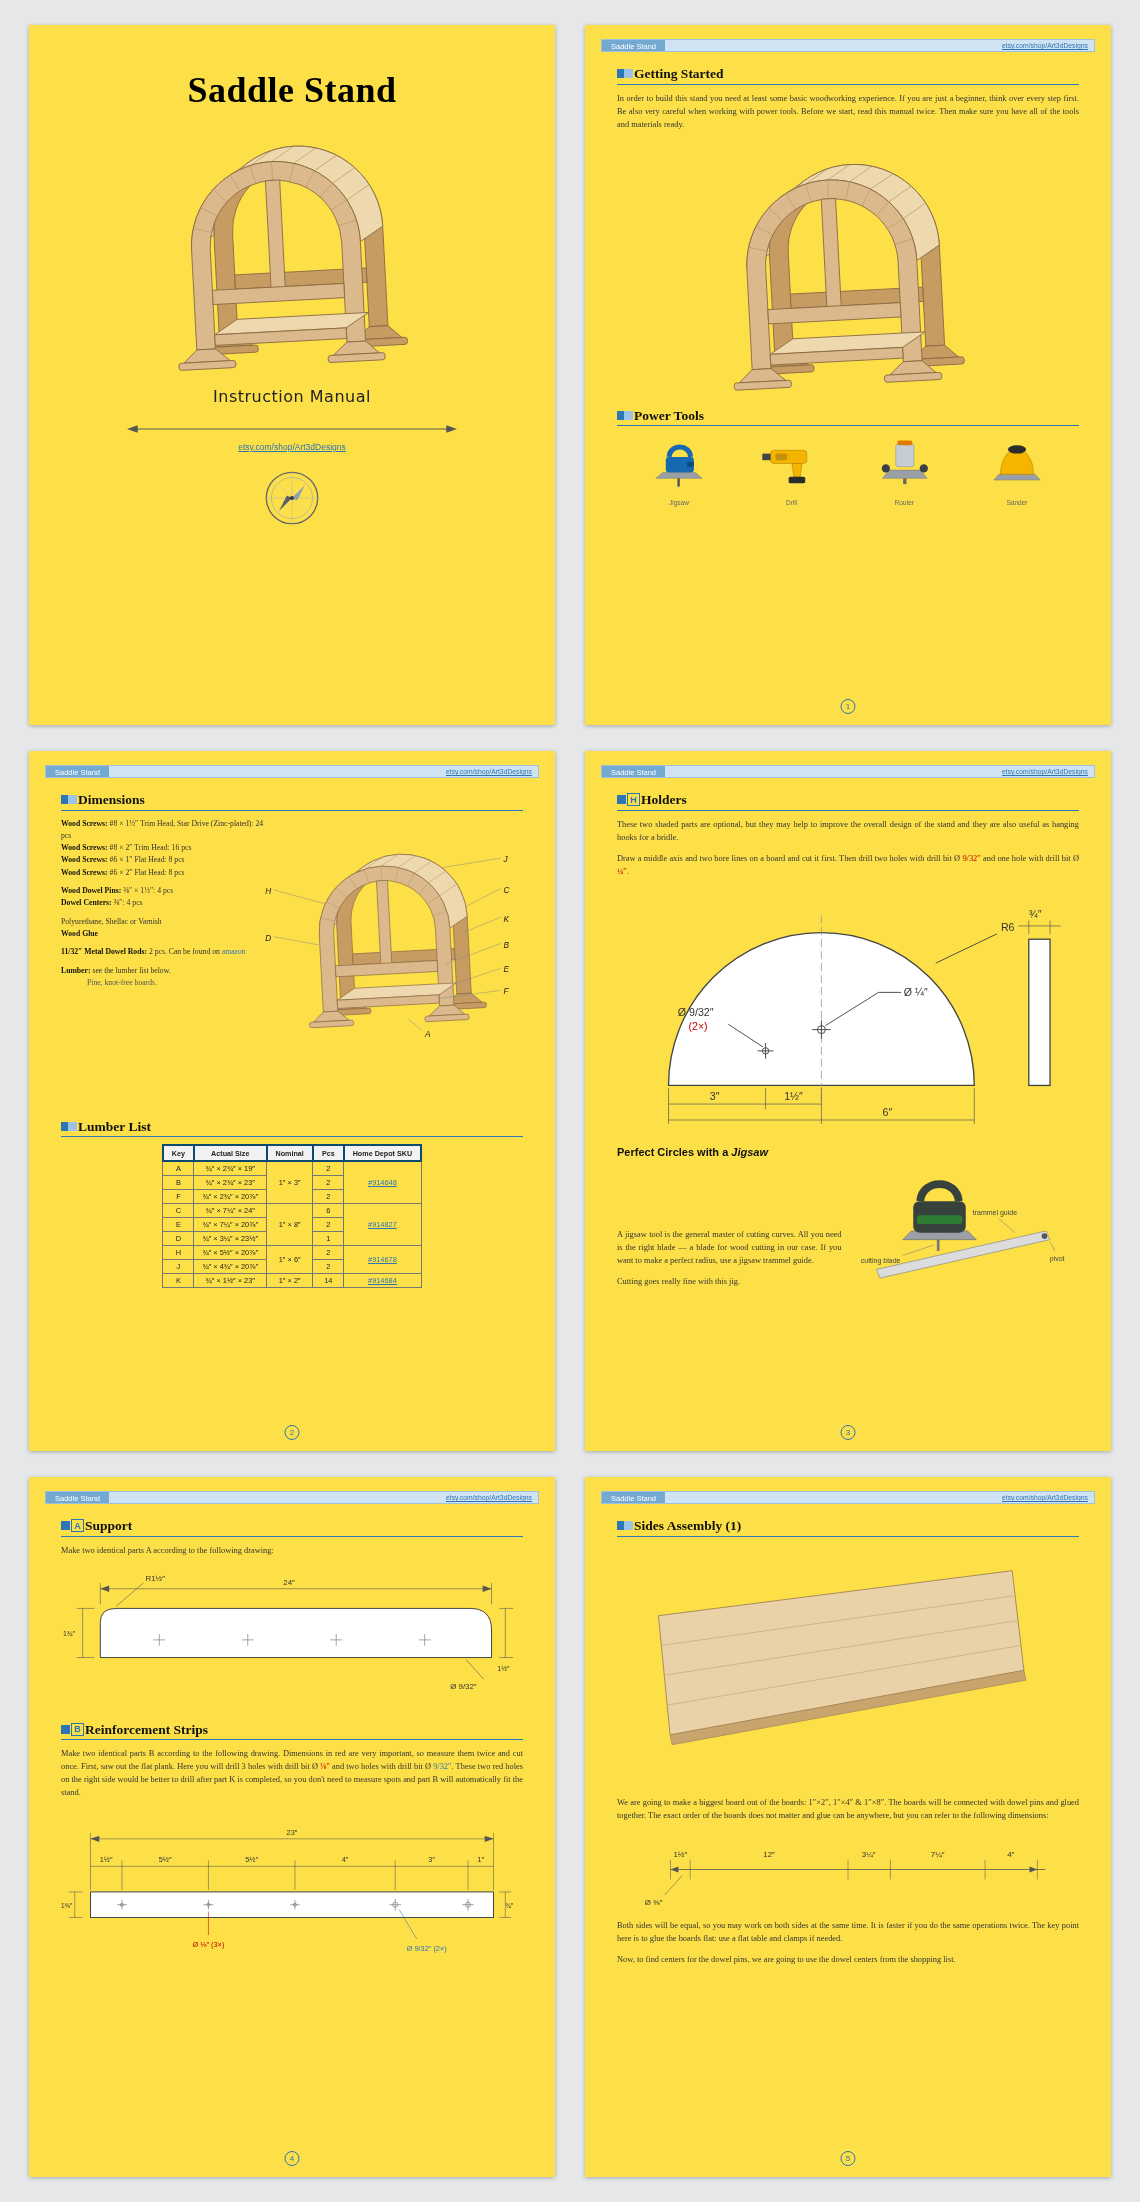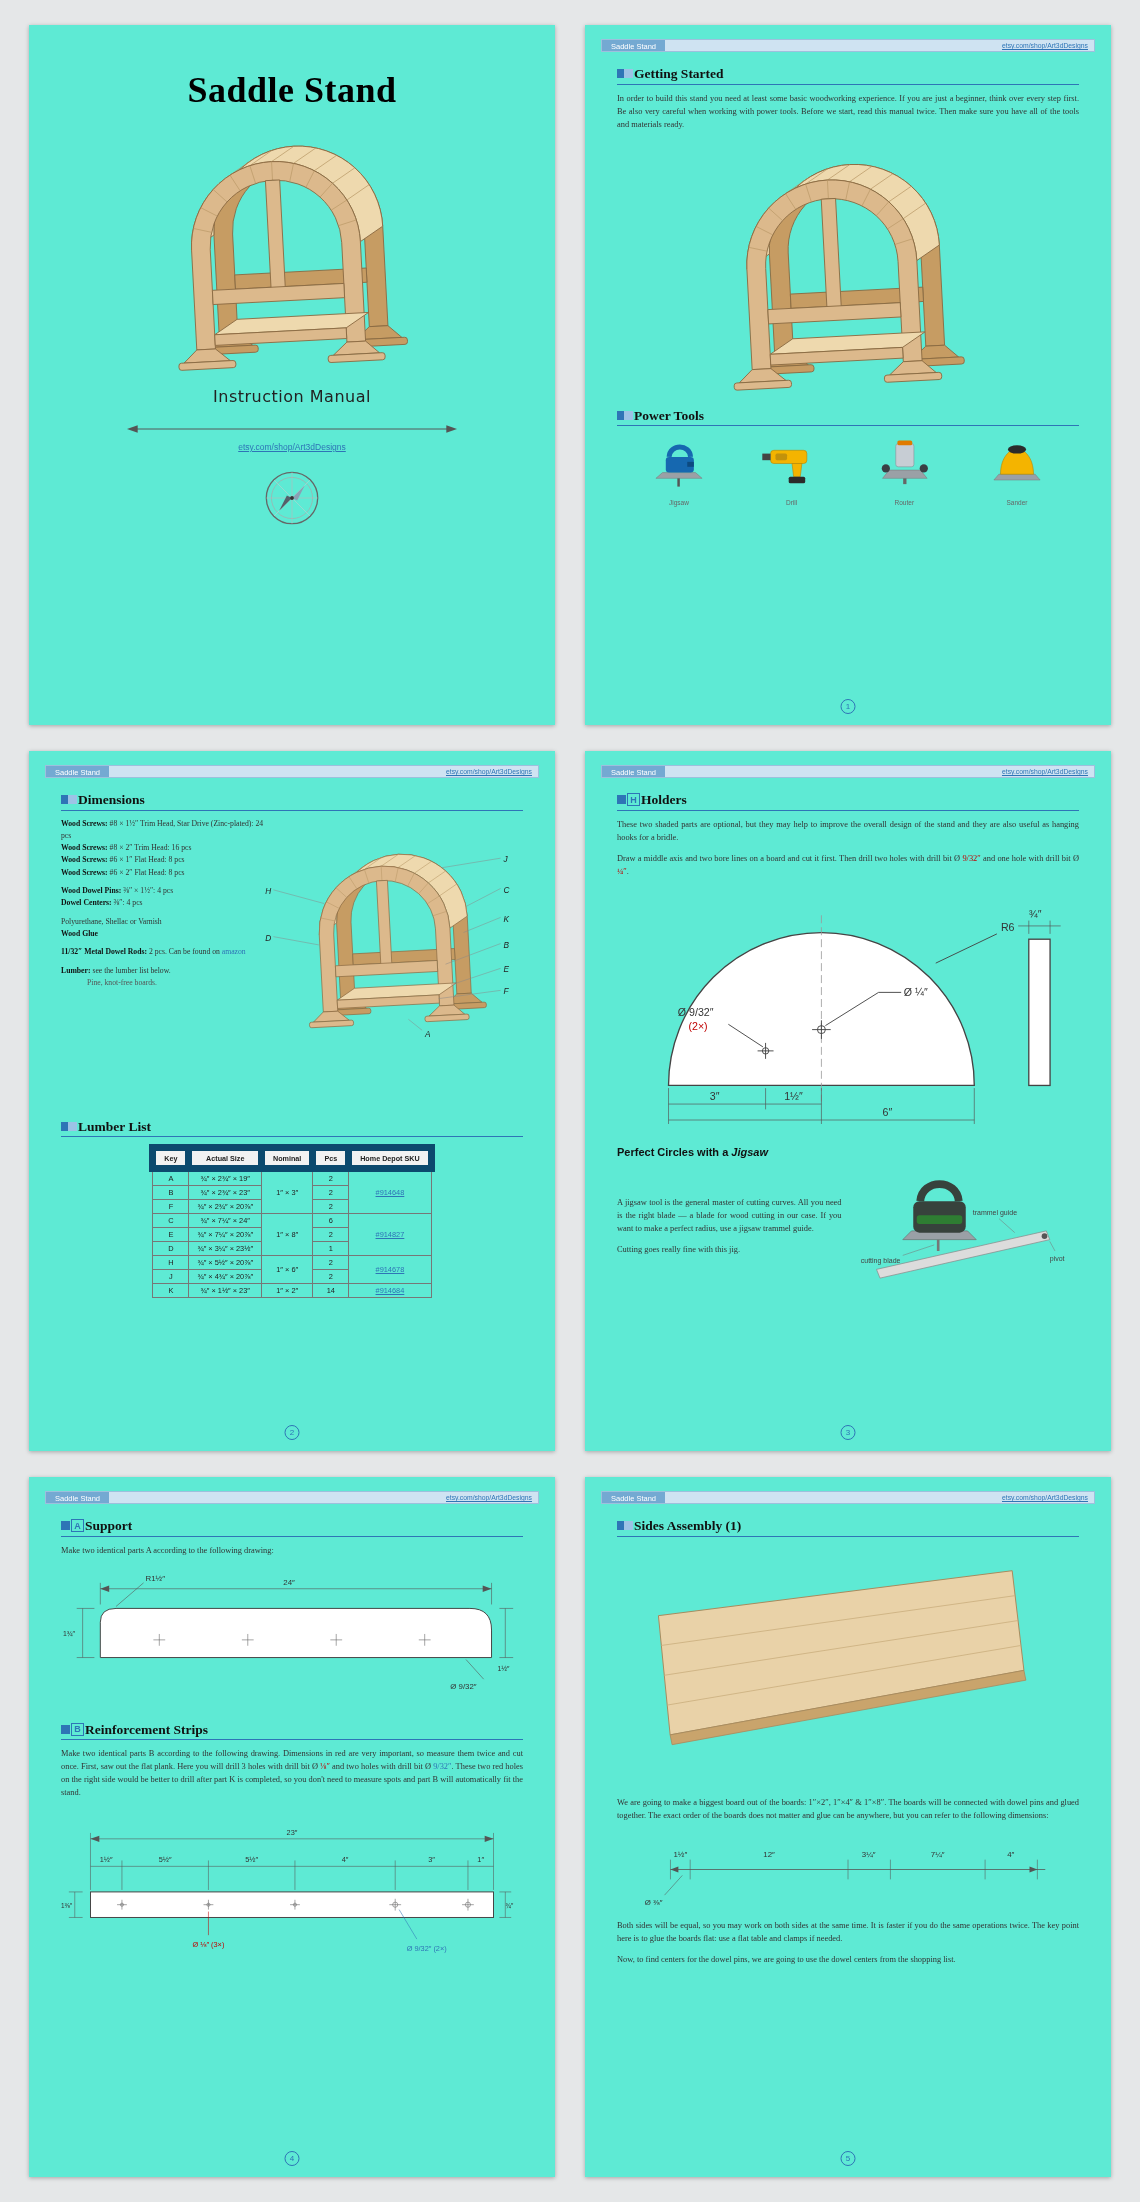--- a/index.html
+++ b/index.html
@@ -1,19 +1,19 @@
 <!DOCTYPE html>
 <html><head>
 <meta charset="utf-8">
 <style>
   *{margin:0;padding:0;box-sizing:border-box}
   html,body{width:1140px;height:2202px}
   body{background:#e5e7e8;font-family:"Liberation Serif",serif;color:#222;position:relative}
   .grid{position:absolute;inset:0;display:grid;grid-template-columns:526px 526px;grid-template-rows:700px 700px 700px;gap:26px 30px;padding:25px 29px}
-  .page{background:#5eead4;box-shadow:0 1px 4px rgba(0,0,0,.28);position:relative;overflow:hidden}
+  .page{background:#fde047;box-shadow:0 1px 4px rgba(0,0,0,.28);position:relative;overflow:hidden}
 
   
   .pghead{position:absolute;top:14px;left:16px;right:16px;height:13px;background:#cfe3f2;border:0.5px solid #9dc0dd;display:flex;align-items:center;justify-content:space-between}
   .pghead-left{background:#74a9d2;color:#fff;font-size:7.5px;line-height:13px;padding:0 9px;height:100%;font-family:"Liberation Sans",sans-serif;white-space:nowrap}
   .pghead-link{color:#2e75b6;font-size:6.8px;padding-right:6px;text-decoration:underline;font-family:"Liberation Sans",sans-serif;white-space:nowrap}
 
   .content{position:absolute;top:42px;left:32px;right:32px;bottom:24px}
 
   
   .sec{display:flex;align-items:center;gap:1px;border-bottom:1.3px solid #2e75b6;padding-bottom:3px;margin-bottom:7px}
@@ -49,27 +49,27 @@
   
   .mat-wrap{position:relative;height:302px}
   .mat-list{width:212px}
   .mat-item{font-size:7.7px;line-height:1.6;color:#333}
   .mat-item b{color:#111}
   .mat-item.gap{margin-top:6px}
   .mat-sub{display:block;padding-left:26px;color:#555}
   .mat-fig{position:absolute;right:-10px;top:14px}
 
   table.lumber{border-collapse:collapse;font-size:7.4px;font-family:"Liberation Sans",sans-serif;color:#222;margin:4px auto 0 auto}
-  .lumber th{border:7px solid #0c4a6e;background:#f2f2f2;padding:2.5px 8px;font-size:7.2px}
+  .lumber th{border:2px solid #0c4a6e;background:#f2f2f2;padding:2.5px 8px;font-size:7.2px}
   .lumber td{border:0.8px solid #777;padding:2px 8px;text-align:center}
   .lumber td.sku a{color:#2e75b6;text-decoration:underline}
 
   .circles-h{font-family:"Liberation Sans",sans-serif;font-weight:bold;font-size:11px;color:#111;margin:10px 0 6px 0}
   .circles-h .it{font-style:italic}
-  .two-col{display:flex;gap:10px;align-items:center}
+  .two-col{display:flex;gap:10px;align-items:flex-end}
   .two-col .colL{width:225px}
 
   svg text{font-family:"Liberation Sans",sans-serif}
 </style>
 </head>
 <body>
 
 <svg width="0" height="0" style="position:absolute" aria-hidden="true">
 <defs>
 <g id="stand" transform="rotate(-3 160 150)" stroke="#8a6a42" stroke-width="1" stroke-linejoin="round">

